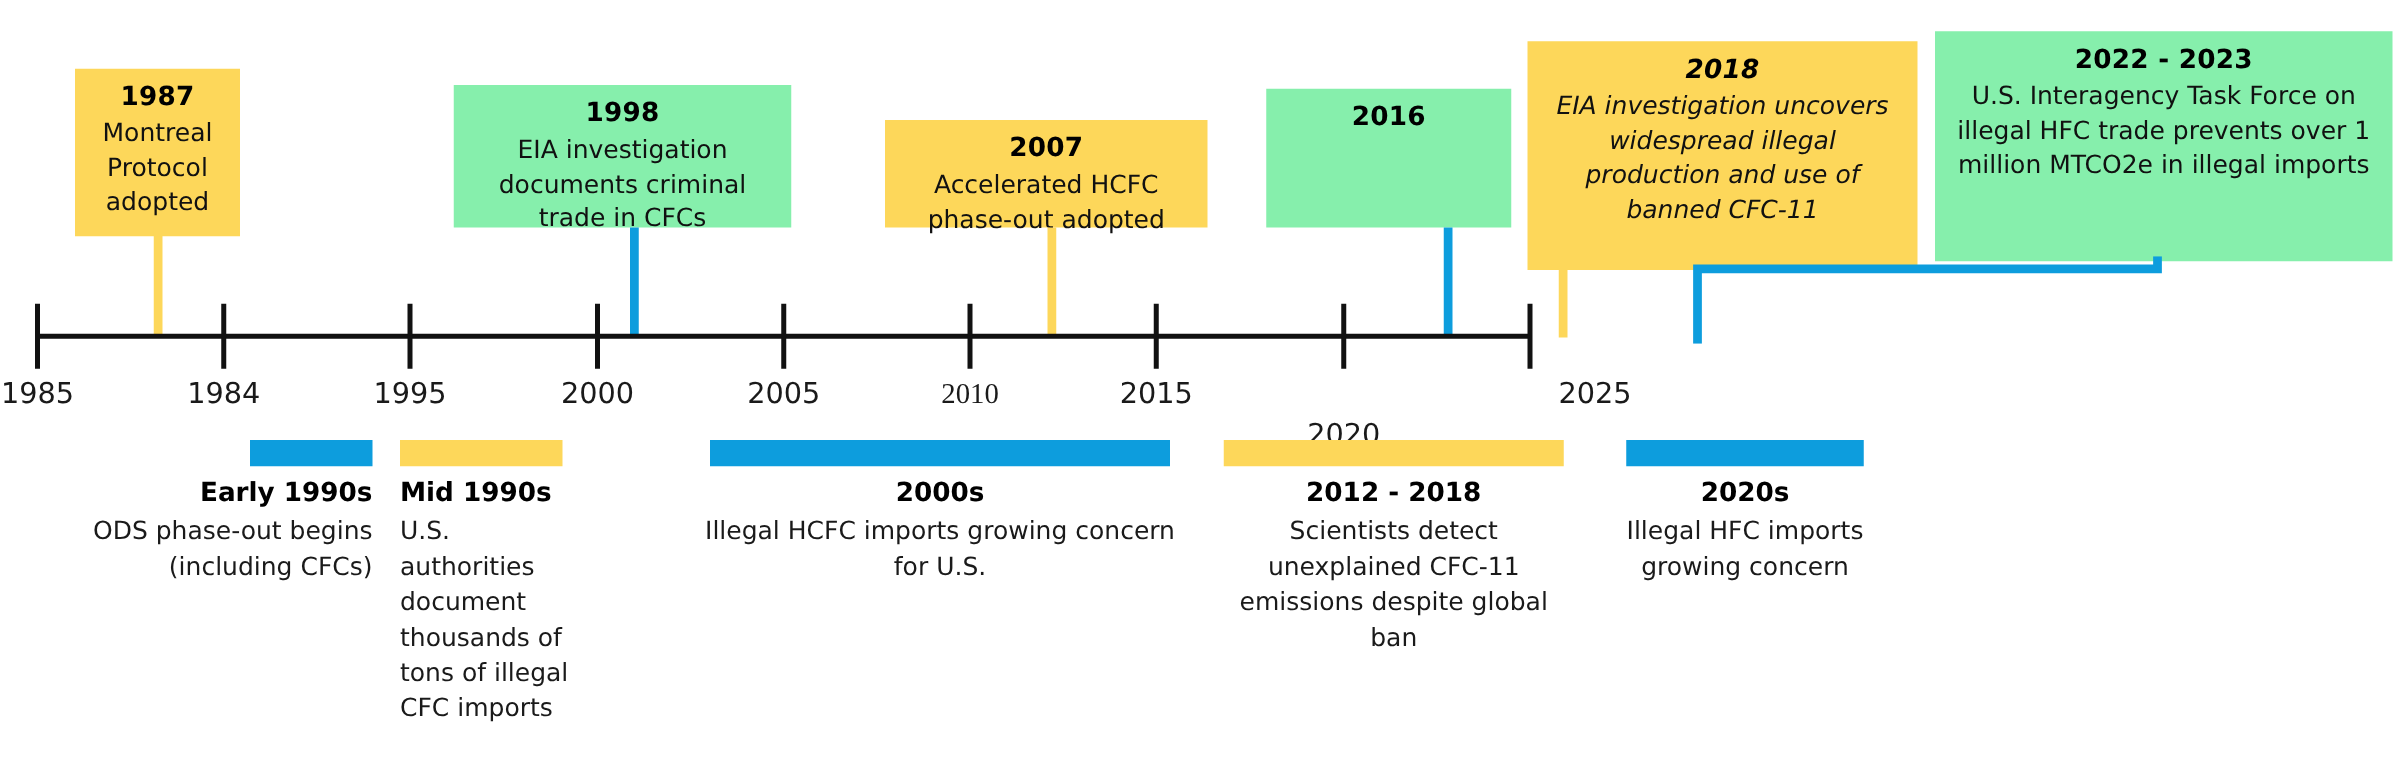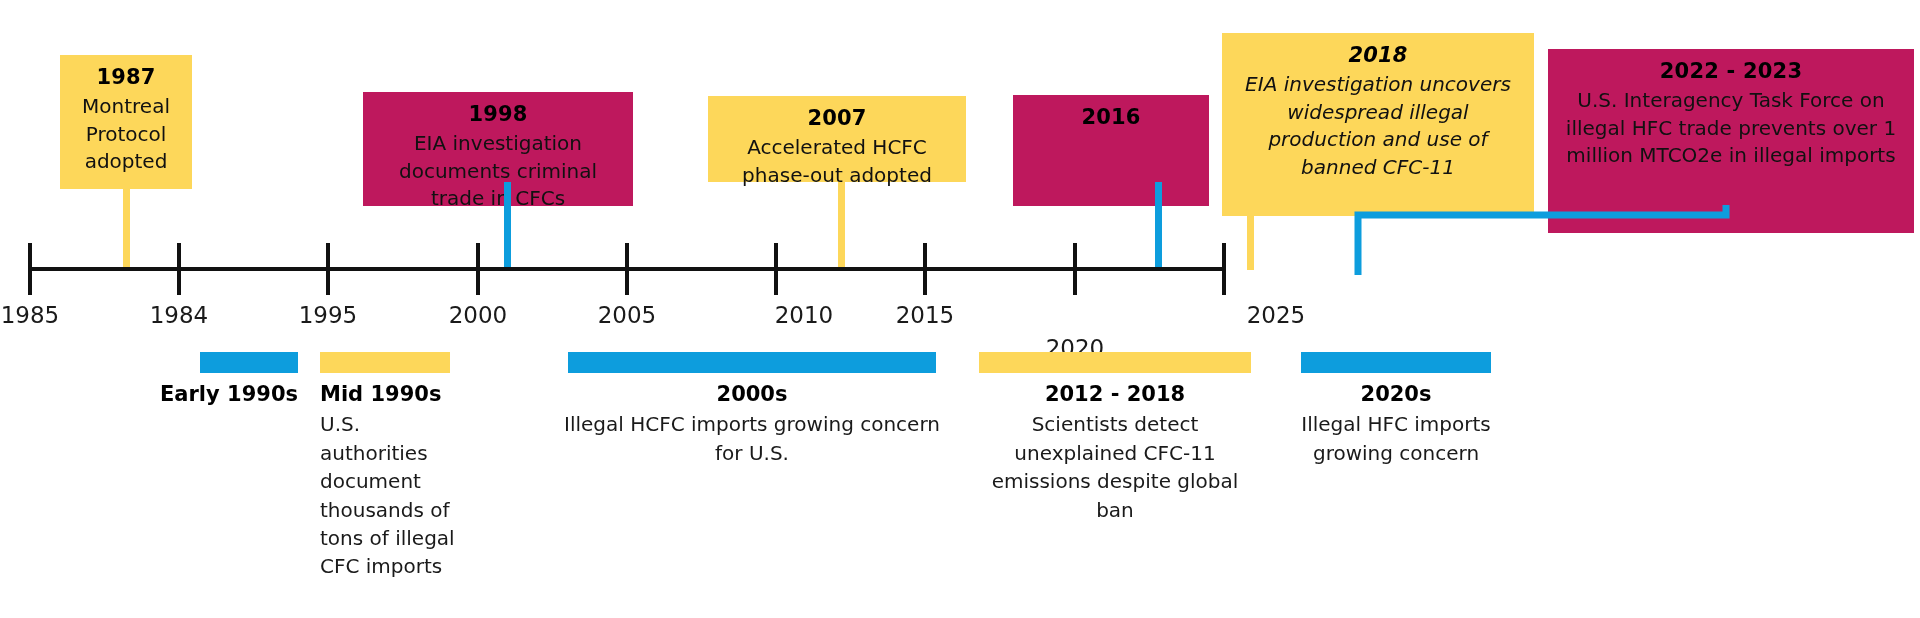--- a/index.html
+++ b/index.html
@@ -26,21 +26,21 @@
   }
   .event-card .ev-year{
     display:block;
     font-weight:bold;
     font-size:21px;
     letter-spacing:.2px;
     margin-bottom:1px;
     color:#000;
   }
   .event-card .ev-body{display:block;}
-  .card-blue{background:#be185d;margin-top:24px;}
+  .card-blue{background:#86efac;}
   .card-yellow{background:#fdd75a;}
 
   
   .stem{position:absolute;width:7px;}
   .stem-blue{background:#0d9ddd;}
   .stem-yellow{background:#fdd75a;}
 
   
   .axis-line{
     position:absolute;
@@ -146,28 +146,29 @@
   <div class="tick" style="left:774px;top:243px;height:52px;"></div>
   <div class="tick" style="left:923px;top:243px;height:52px;"></div>
   <div class="tick" style="left:1073px;top:243px;height:52px;"></div>
   <div class="tick" style="left:1222px;top:243px;height:52px;"></div>
 
   <div class="tick-label" style="left:-20px;top:302px;width:100px;">1985</div>
   <div class="tick-label" style="left:129px;top:302px;width:100px;">1984</div>
   <div class="tick-label" style="left:278px;top:302px;width:100px;">1995</div>
   <div class="tick-label" style="left:428px;top:302px;width:100px;">2000</div>
   <div class="tick-label" style="left:577px;top:302px;width:100px;">2005</div>
-  <div class="tick-label" style="left:754px;top:302px;width:100px;">2010</div>
+  <div class="tick-label" style="left:726px;top:302px;width:100px;font-family:Liberation Serif, serif;">2010</div>
   <div class="tick-label" style="left:875px;top:302px;width:100px;">2015</div>
   <div class="tick-label" style="left:1025px;top:302px;width:100px;margin-top:33px;">2020</div>
   <div class="tick-label" style="left:1226px;top:302px;width:100px;">2025</div>
 
   <div class="period align-right" style="left:15px;top:352px;width:283px;">
     <div class="bar bar-blue" style="width:98px;margin-left:auto;"></div>
     <div class="p-head">Early 1990s</div>
+    <div class="p-body">ODS phase-out begins (including CFCs)</div>
   </div>
 
   <div class="period align-left" style="left:320px;top:352px;width:150px;">
     <div class="bar bar-yellow" style="width:130px;"></div>
     <div class="p-head">Mid 1990s</div>
     <div class="p-body">U.S. authorities document thousands of tons of illegal CFC imports</div>
   </div>
 
   <div class="period align-center" style="left:560px;top:352px;width:384px;">
     <div class="bar bar-blue" style="width:368px;margin:0 auto 7px auto;"></div>

